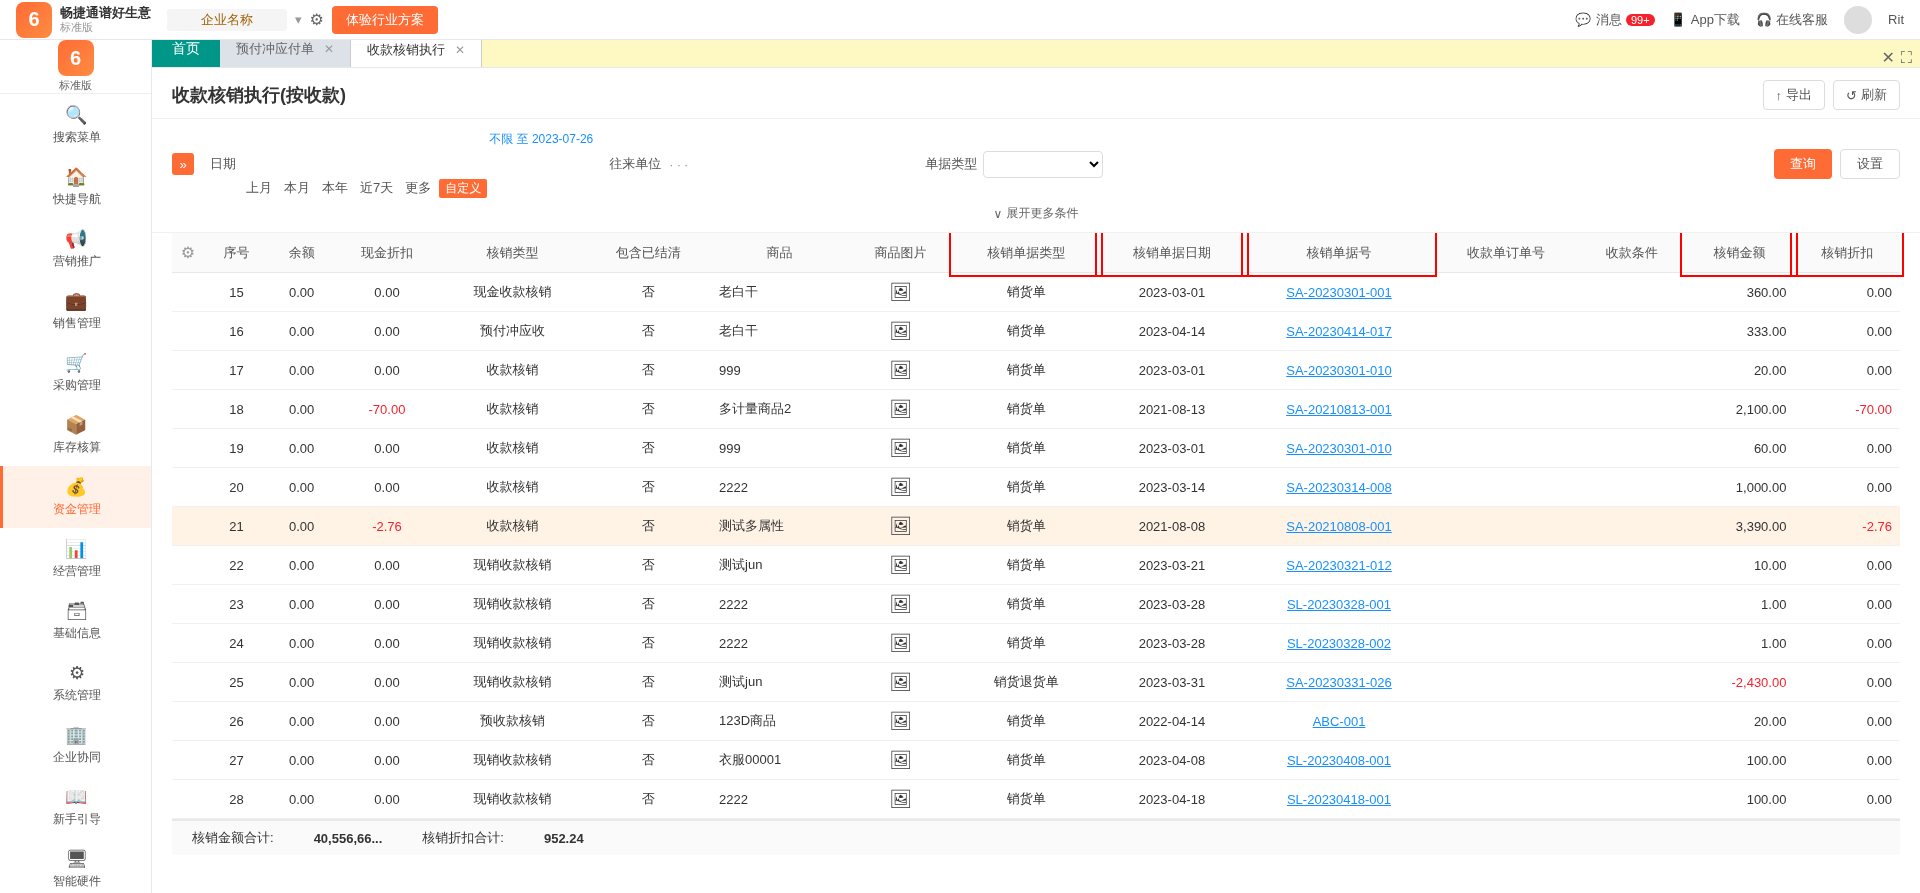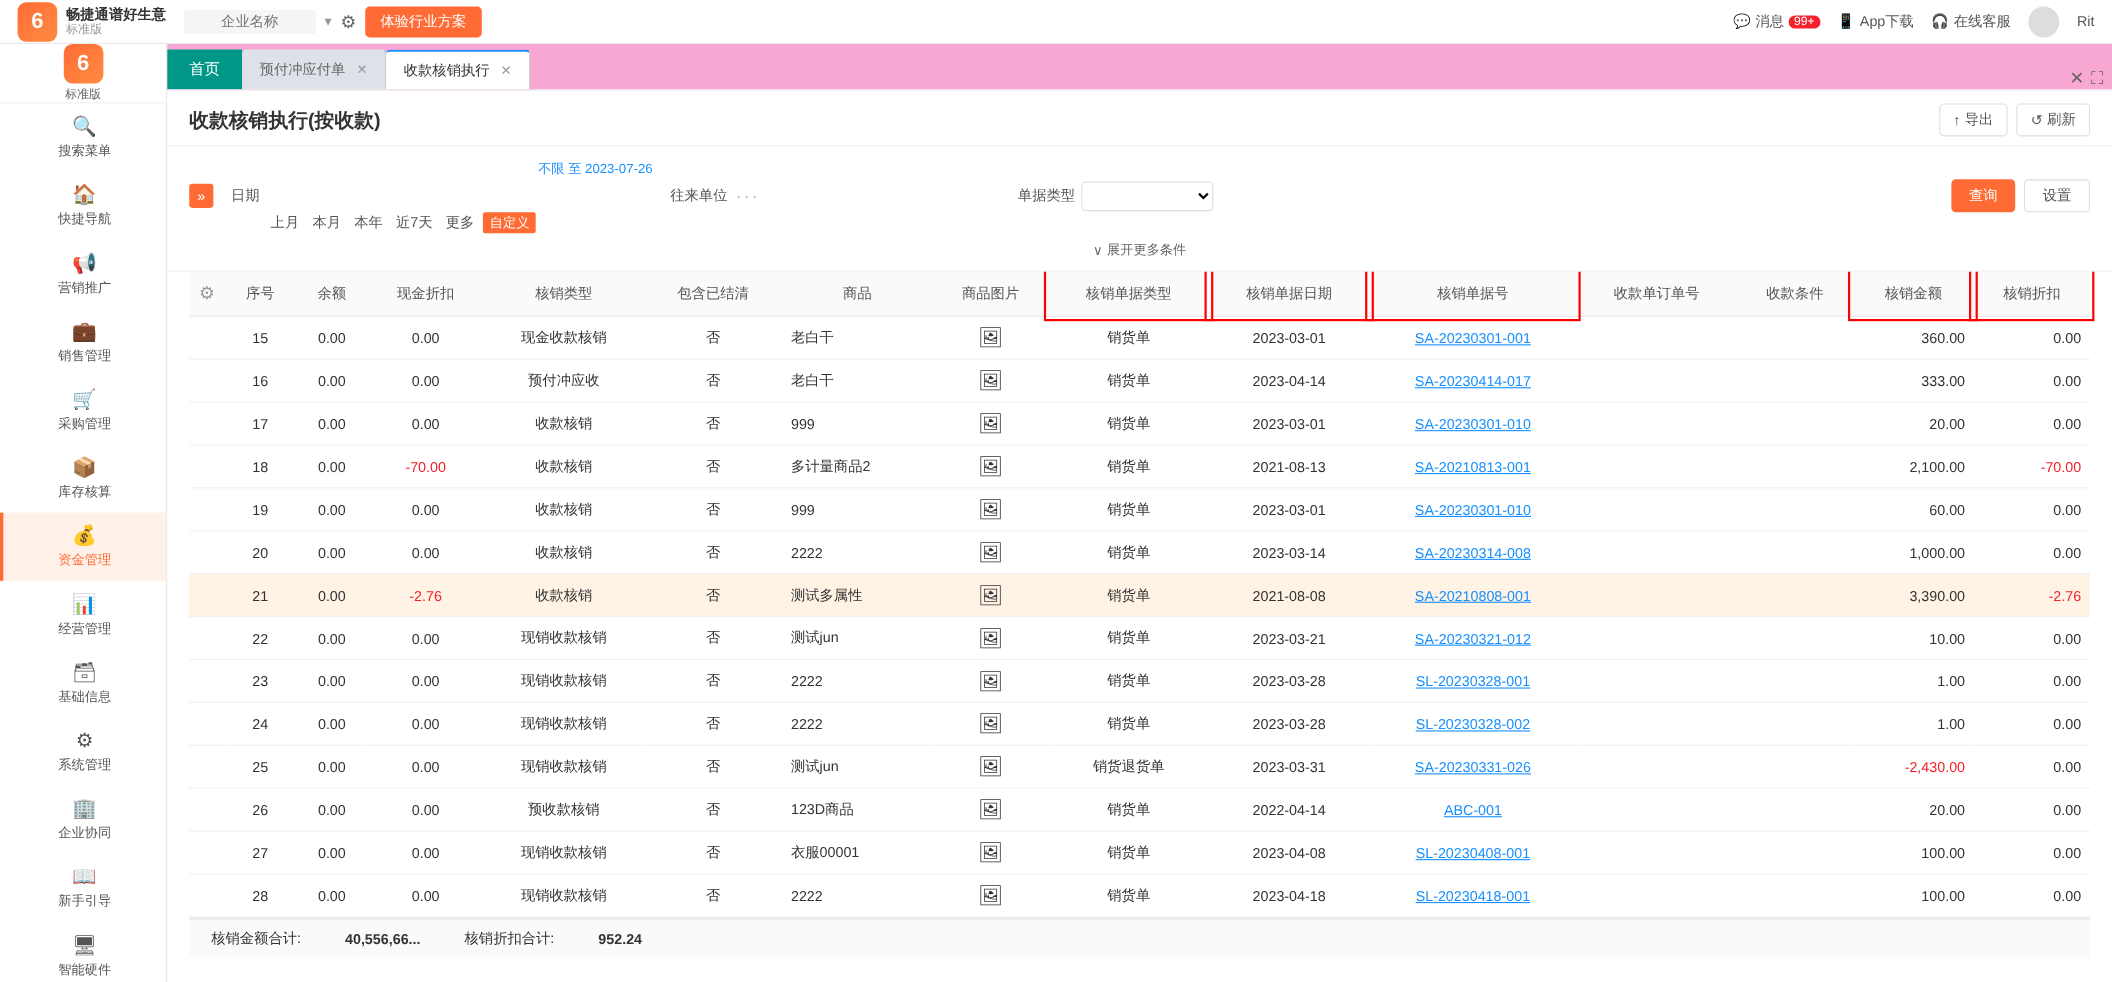--- a/index.html
+++ b/index.html
@@ -9,21 +9,21 @@
     .top-bar {
       height: 40px;
       background: #fff;
       border-bottom: 1px solid #e8e8e8;
       display: flex;
       align-items: center;
       padding: 0 16px;
       gap: 12px;
     }
     .top-bar-left { display: flex; align-items: center; gap: 8px; flex: 1; }
-    .top-bar-company { color: #737373; font-size: 13px; background: #f5f5f5; padding: 2px 8px; border-radius: 3px; }
+    .top-bar-company { color: #a16207; font-size: 13px; background: #f5f5f5; padding: 2px 8px; border-radius: 3px; }
     .top-bar-chevron { color: #999; }
     .top-bar-gear { color: #666; font-size: 16px; cursor: pointer; }
     .top-bar-btn {
       background: #ff6b35;
       color: #fff;
       border: none;
       padding: 5px 14px;
       border-radius: 4px;
       font-size: 13px;
       cursor: pointer;
@@ -81,22 +81,22 @@
       border-left: 3px solid transparent;
     }
     .sidebar-item.active { background: #fff0e8; color: #ff6b35; border-left-color: #ff6b35; }
     .sidebar-item-icon { font-size: 18px; }
 
     
     .content-area { flex: 1; display: flex; flex-direction: column; overflow: hidden; }
 
     
     .tab-bar {
-      height: 42px;
-      background: #f9a8d4;
+      height: 28px;
+      background: #fef9c3;
       display: flex;
       align-items: flex-end;
       padding: 0 0 0 0;
       border-bottom: 1px solid #e8e8e8;
       position: relative;
     }
     .tab {
       height: 36px;
       padding: 14px 16px;
       display: flex;

